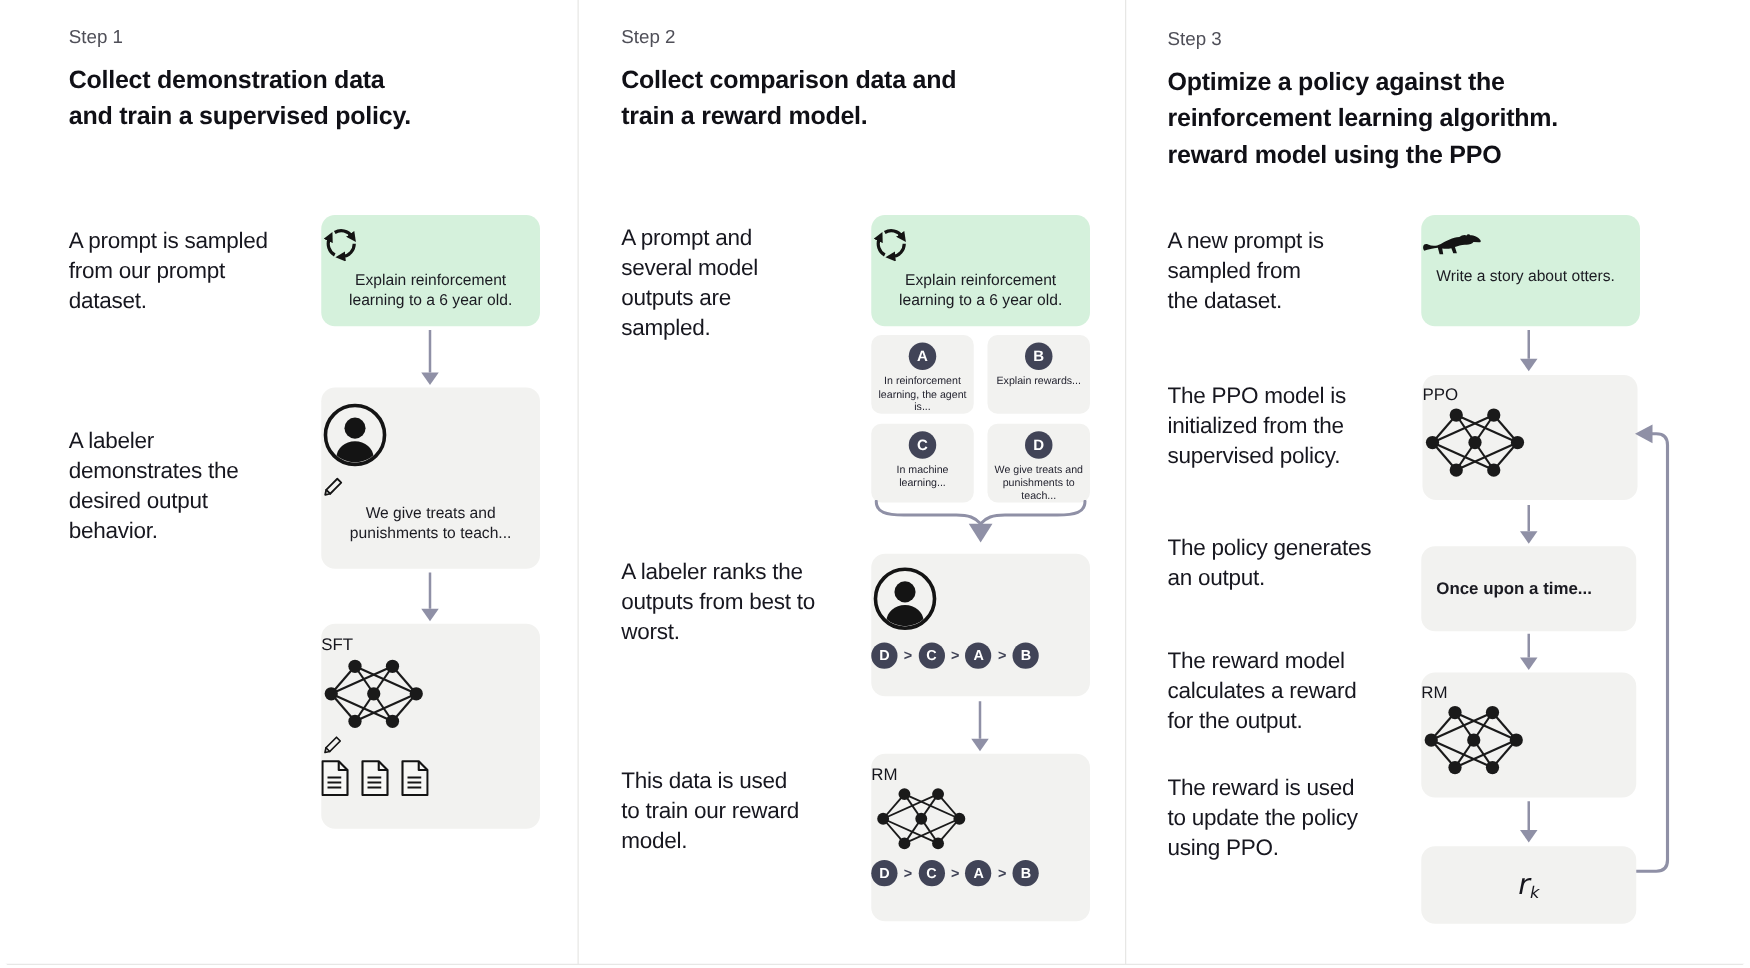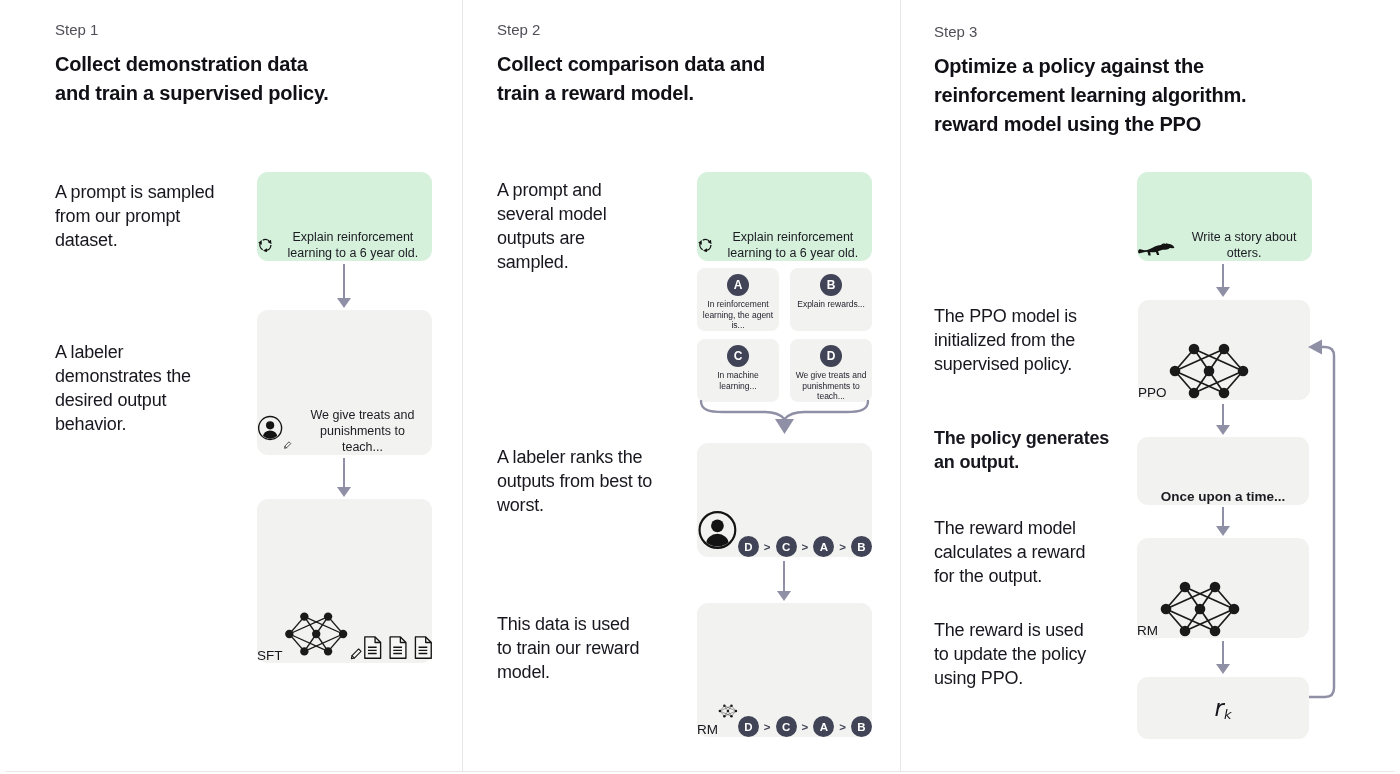--- a/index.html
+++ b/index.html
@@ -3,21 +3,21 @@
 <meta charset="utf-8">
 <style>
   html,body{margin:0;padding:0;background:#fff;}
   .canvas{position:relative;width:1400px;height:774px;background:#ffffff;
     font-family:"Liberation Sans",sans-serif;color:#16161d;overflow:hidden;border-radius:13px;}
   .vline{position:absolute;top:0;width:1px;height:772px;background:#e7e7e5;}
   .hline{position:absolute;left:0;top:771px;width:1400px;height:1px;background:#e7e7e5;}
   .step-label{position:absolute;font-size:15px;color:#4f4f58;}
   .title{position:absolute;font-size:20px;line-height:29px;font-weight:700;color:#101016;letter-spacing:-0.2px;}
   .caption{position:absolute;font-size:18px;line-height:24px;color:#17171f;letter-spacing:-0.2px;}
-  .box{position:absolute;border-radius:11px;display:flex;flex-direction:row;align-items:flex-end;text-align:center;}
+  .box{position:absolute;border-radius:11px;display:flex;flex-direction:column;align-items:flex-start;text-align:center;}
   .green{background:#d5f1dc;}
   .grey{background:#f2f2f0;}
   .box-text{font-size:12.5px;line-height:16px;color:#1b1b22;padding:0 12px;}
   .model-label{font-size:13.5px;color:#16161d;margin-top:9px;}
   .mini{position:absolute;width:82px;height:63px;border-radius:8px;background:#f2f2f0;
     display:flex;flex-direction:column;align-items:center;padding-top:6px;box-sizing:border-box;text-align:center;}
   .mini-text{font-size:8.5px;line-height:10.5px;color:#242430;padding:0 4px;margin-top:3px;}
   .badge{width:22px;height:22px;border-radius:50%;background:#414457;color:#fff;font-size:12px;font-weight:700;
     display:flex;align-items:center;justify-content:center;flex:none;}
   .rank{display:flex;align-items:center;gap:4px;}
@@ -261,22 +261,23 @@
     </div>
   </div>
 
   <div class="step-label" style="left:934px;top:23px;">Step 3</div>
   <div class="title" style="left:934px;top:52px;width:380px;">
     <div>Optimize a policy against the</div>
     <div>reinforcement learning algorithm.</div>
     <div>reward model using the PPO</div>
   </div>
 
+  <div class="caption" style="left:934px;top:180px;width:130px;">A new prompt is sampled from the dataset.</div>
   <div class="caption" style="left:934px;top:304px;width:170px;">The PPO model is initialized from the supervised policy.</div>
-  <div class="caption" style="left:934px;top:426px;width:180px;font-weight:bold;">The policy generates an output.</div>
+  <div class="caption" style="left:934px;top:426px;width:180px;">The policy generates an output.</div>
   <div class="caption" style="left:934px;top:516px;width:175px;">The reward model calculates a reward for the output.</div>
   <div class="caption" style="left:934px;top:618px;width:160px;">The reward is used to update the policy using PPO.</div>
 
   <div class="box green" style="left:1137px;top:172px;width:175px;height:89px;">
     <svg width="50" height="23" viewBox="0 0 64 29" style="margin-top:12px;">
       <path fill="#141414" d="M3,21 C0.5,17 2.5,12.5 7,14.5 C11,16.3 15,16.5 20,14 C26,11 32,7.5 39,7 C41.5,5 44.5,4.2 46.5,5.5 C47,3.8 49.5,3.6 50.2,5.2 C54,5.2 58.5,7 60.5,10 C61.5,11.5 60.8,12.6 58.8,12.4 L53.5,12 C52,14 49,15 45.5,14.8 C41.5,14.6 38,15.8 34.5,17.2 L36.5,23.5 L32.8,23.5 L30.8,18.4 C27.5,19.3 24.5,19.3 21.5,18.6 L22.5,24.5 L18.8,24.5 L17,18 C12,18.8 7,19.5 3,21 Z"></path>
     </svg>
     <div class="box-text" style="margin-top:6px;">Write a story about otters.</div>
   </div>
 

